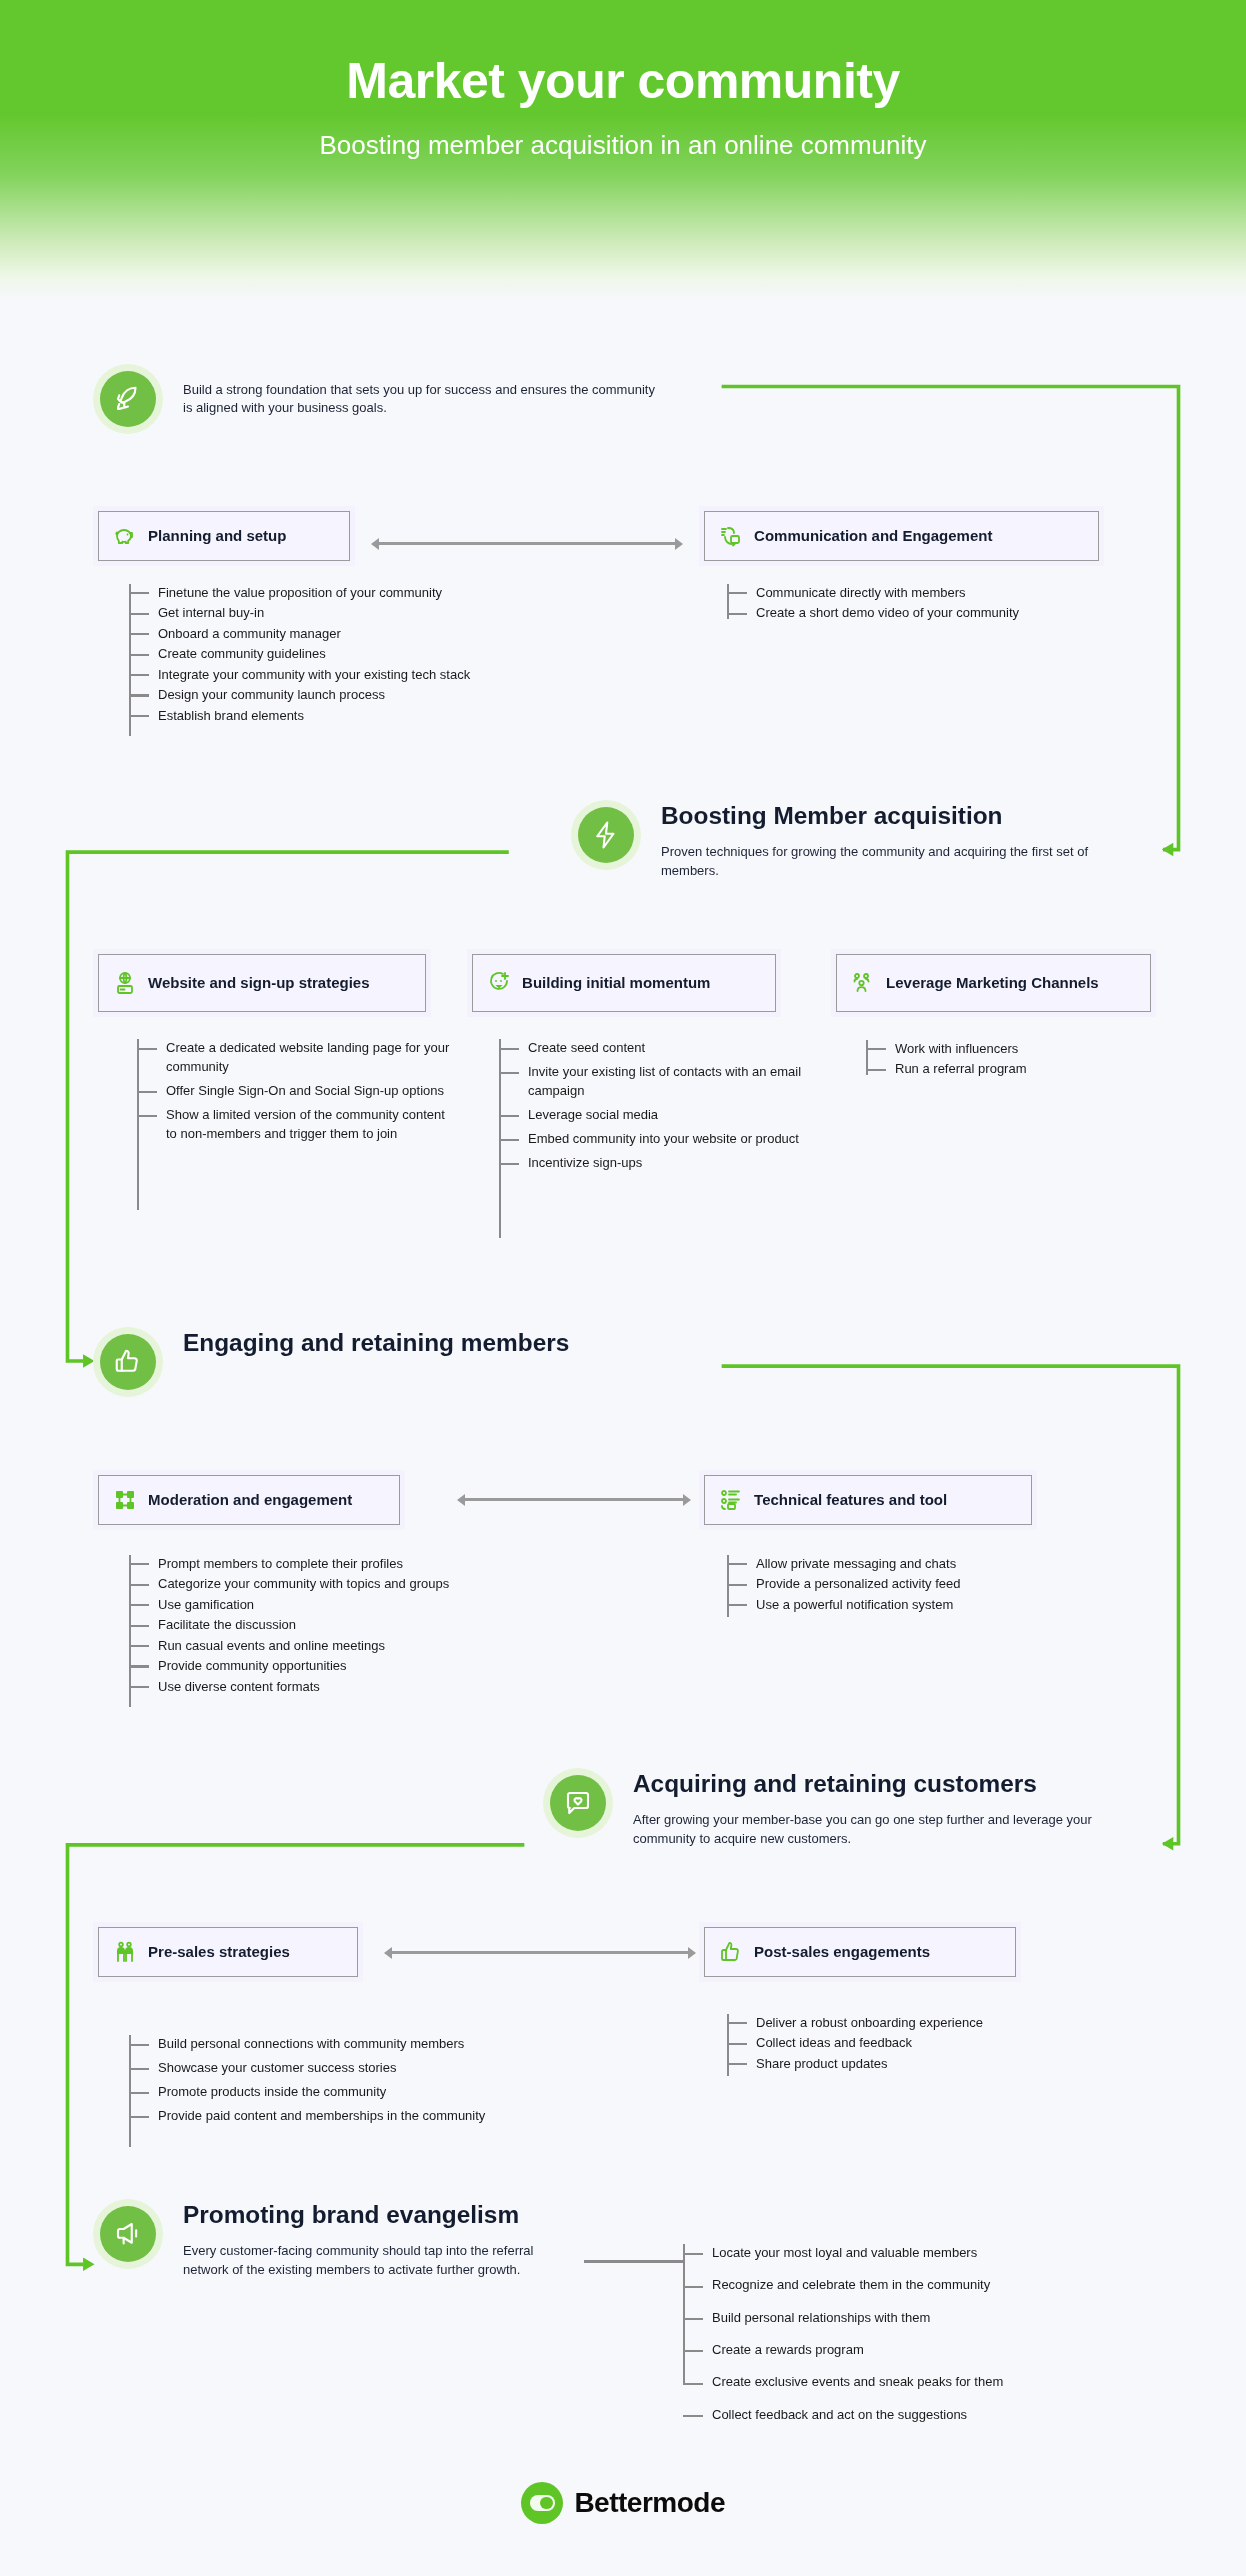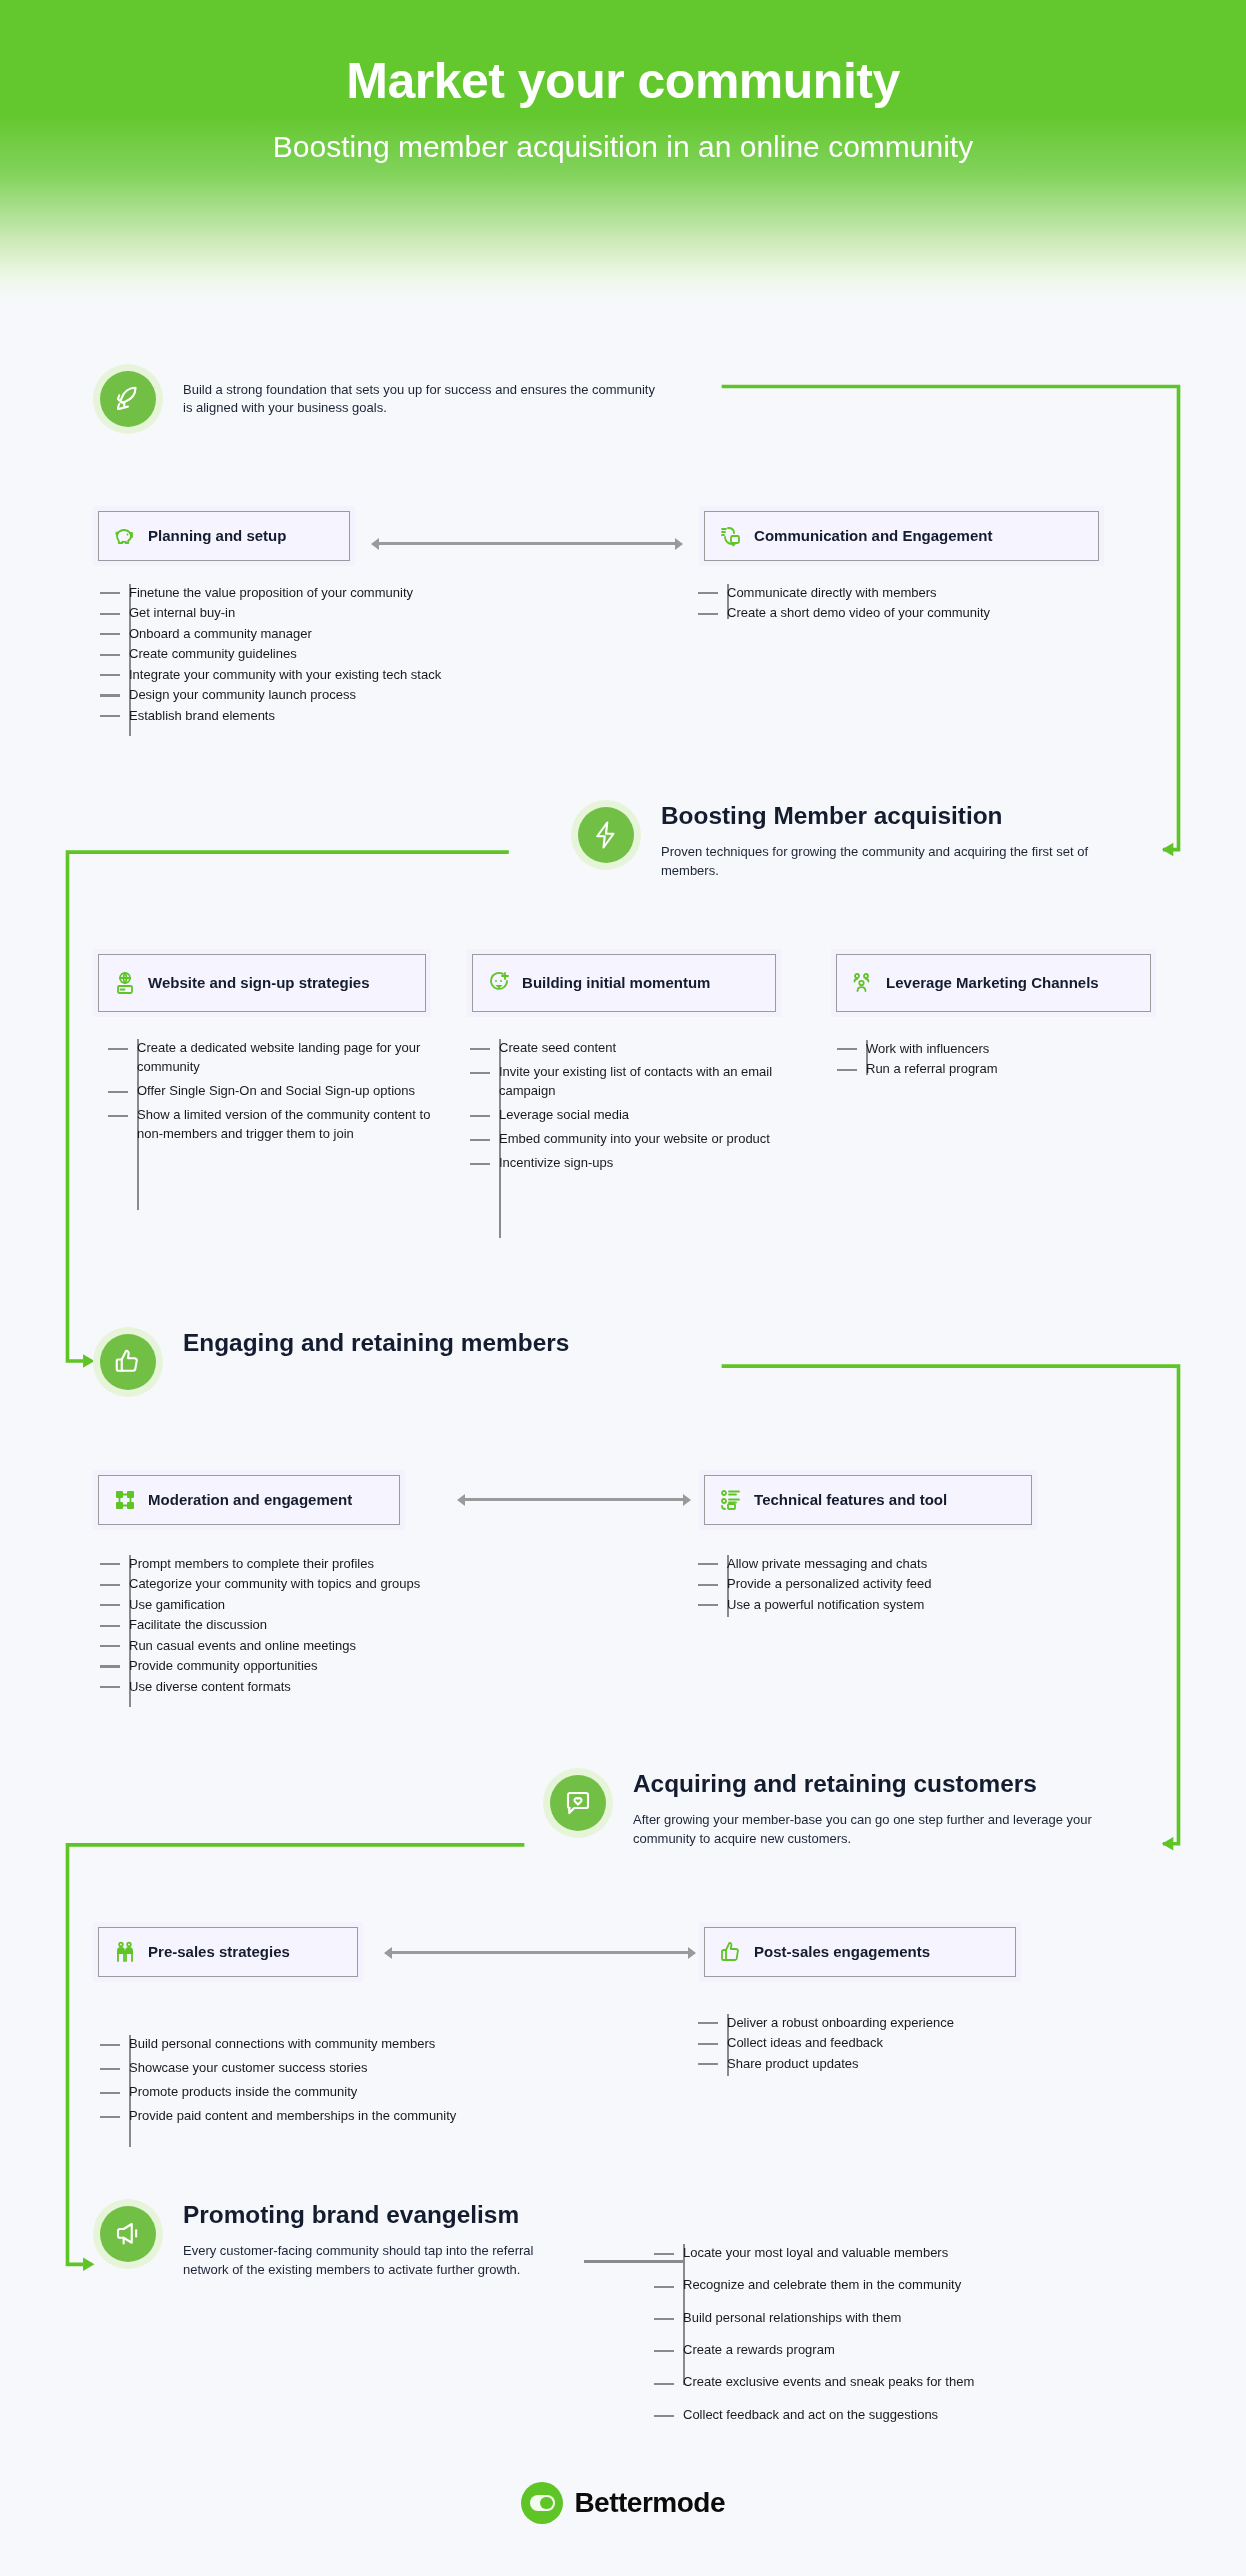--- a/index.html
+++ b/index.html
@@ -24,21 +24,21 @@
   }
   .hero-title {
     padding-top: 52px;
     font-size: 50px;
     font-weight: bold;
     color: #ffffff;
     letter-spacing: -0.5px;
   }
   .hero-sub {
     margin-top: 20px;
-    font-size: 30px;
+    font-size: 26px;
     color: #ffffff;
     font-weight: 400;
   }
 
   
   .flowline { position: absolute; background: #5fc425; z-index: 1; }
   .flow-svg { position: absolute; z-index: 1; overflow: visible; }
 
   
   .sec { position: absolute; z-index: 3; }
@@ -77,21 +77,21 @@
   .dblarrow .bar { position: absolute; top: 6.2px; left: 7.3px; right: 7.3px; height: 3.1px; background: #9a9a9a; }
   .dblarrow .tipL, .dblarrow .tipR {
     position: absolute; top: 1.6px; width: 0; height: 0;
     border-top: 6.2px solid transparent; border-bottom: 6.2px solid transparent;
   }
   .dblarrow .tipL { left: 0; border-right: 8.3px solid #9a9a9a; }
   .dblarrow .tipR { right: 0; border-left: 8.3px solid #9a9a9a; }
 
   
   .tree { position: absolute; z-index: 3; }
-  .tree-items { position: relative; }
+  .tree-items { position: relative; padding-left: 29px; }
   .tree-spine {
     position: absolute; left: 0; top: 0; width: 2.1px; background: #8a8a8a;
   }
   .tree-item { position: relative; display: flex; align-items: flex-start; margin-bottom: 5.2px; }
   .tree-item .dash {
     position: absolute; left: -29px; top: 9.3px;
     width: 20px; height: 2.1px; background: #8a8a8a;
   }
   .tree-item .txt { font-size: 13px; line-height: 1.45; color: #1a1a1a; }
 

